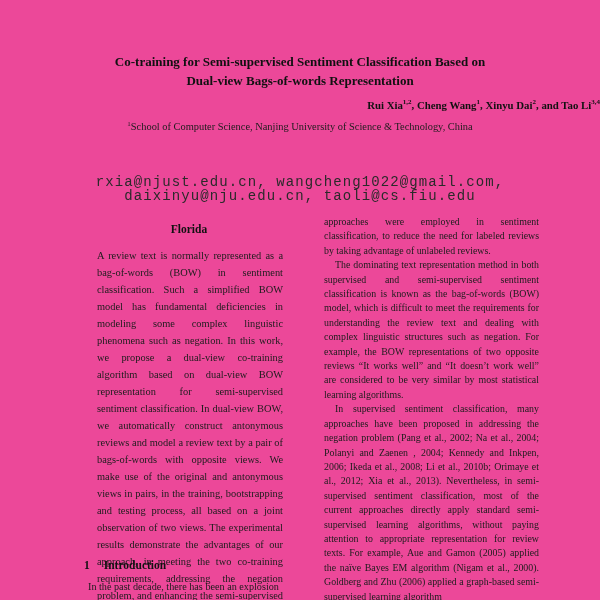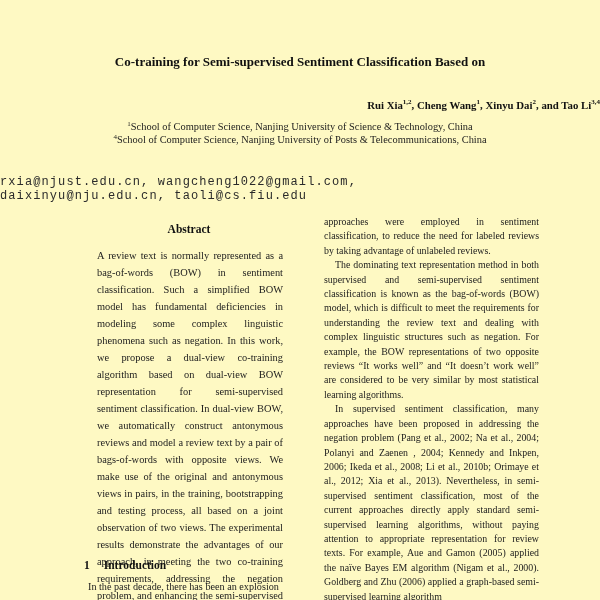--- a/index.html
+++ b/index.html
@@ -4,42 +4,42 @@
 <style>
   html, body { margin: 0; padding: 0; }
   body {
     width: 600px; height: 600px;
     background: #ffffff;
     overflow: hidden;
     position: relative;
     font-family: "Liberation Serif", "DejaVu Serif", serif;
     color: #1c1c1c;
   }
-  .page { position: absolute; inset: 0; background: #fef9c3; }
+  .page { position: absolute; inset: 0; background: #ec4899; }
 
   
   .title {
     position: absolute; top: 53px; left: 0; width: 600px;
     text-align: center; font-weight: bold; font-size: 13px;
     line-height: 18.5px; color: #111;
   }
   .authors {
     position: absolute; top: 99px; left: 0; width: 600px;
     text-align: right; font-weight: bold; font-size: 10.8px; color: #111;
   }
   .authors sup, .affils sup { font-size: 7px; line-height: 0; }
   .affils {
     position: absolute; top: 121px; left: 0; width: 600px;
     text-align: center; font-size: 10.4px; line-height: 12.5px; color: #1c1c1c;
   }
   .emails {
     position: absolute; top: 176px; left: 0; width: 600px;
-    text-align: left;
+    text-align: center;
     font-family: "Liberation Mono", "DejaVu Sans Mono", monospace;
-    font-size: 12px; letter-spacing: 1.1px; line-height: 13.5px; color: #2a2a2a;
+    font-size: 14px; letter-spacing: 1.1px; line-height: 13.5px; color: #2a2a2a;
   }
 
   
   .col-left { position: absolute; left: 84px; top: 223px; width: 210px; }
   .abstract-heading {
     text-align: center; font-weight: bold; font-size: 11.5px; color: #111;
     margin: 0 0 12px 0;
   }
   .abstract-body {
     margin: 0 11px 0 13px;
@@ -62,36 +62,36 @@
   .col-right p { margin: 0; }
   .col-right p.indent { text-indent: 11px; }
 </style>
 </head>
 <body style="background: rgb(255, 255, 255); color: rgb(28, 28, 28);">
 
 <div class="page">
 
   <div class="title">
     <div>Co-training for Semi-supervised Sentiment Classification Based on</div>
+    <div>Dual-view Bags-of-words Representation</div>
   </div>
 
   <div class="authors"><span>Rui Xia<sup>1,2</sup></span>, <span>Cheng Wang<sup>1</sup></span>, <span>Xinyu Dai<sup>2</sup></span>, and <span>Tao Li<sup>3,4</sup></span></div>
 
   <div class="affils">
       <div><sup>1</sup>School of Computer Science, Nanjing University of Science &amp; Technology, China</div>
-      <div><sup>4</sup>School of Computer Science, Nanjing University of Posts &amp; Telecommunications, China</div>
     </div>
 
   <div class="emails">
     <div>rxia@njust.edu.cn, wangcheng1022@gmail.com,</div>
     <div>daixinyu@nju.edu.cn, taoli@cs.fiu.edu</div>
   </div>
 
   <div class="col-left">
-    <div class="abstract-heading">Abstract</div>
+    <div class="abstract-heading">Florida</div>
     <p class="abstract-body">A review text is normally represented as a bag-of-words (BOW) in sentiment classification. Such a simplified BOW model has fundamental deficiencies in modeling some complex linguistic phenomena such as negation. In this work, we propose a dual-view co-training algorithm based on dual-view BOW representation for semi-supervised sentiment classification. In dual-view BOW, we automatically construct antonymous reviews and model a review text by a pair of bags-of-words with opposite views. We make use of the original and antonymous views in pairs, in the training, bootstrapping and testing process, all based on a joint observation of two views. The experimental results demonstrate the advantages of our approach, in meeting the two co-training requirements, addressing the negation problem, and enhancing the semi-supervised sentiment classification efficiency.</p>
   </div>
 
   <div class="intro-block">
     <div class="section-heading">
       <span>1</span><span class="sec-title">Introduction</span>
     </div>
     <p class="intro-text">In the past decade, there has been an explosion</p>
   </div>
 

